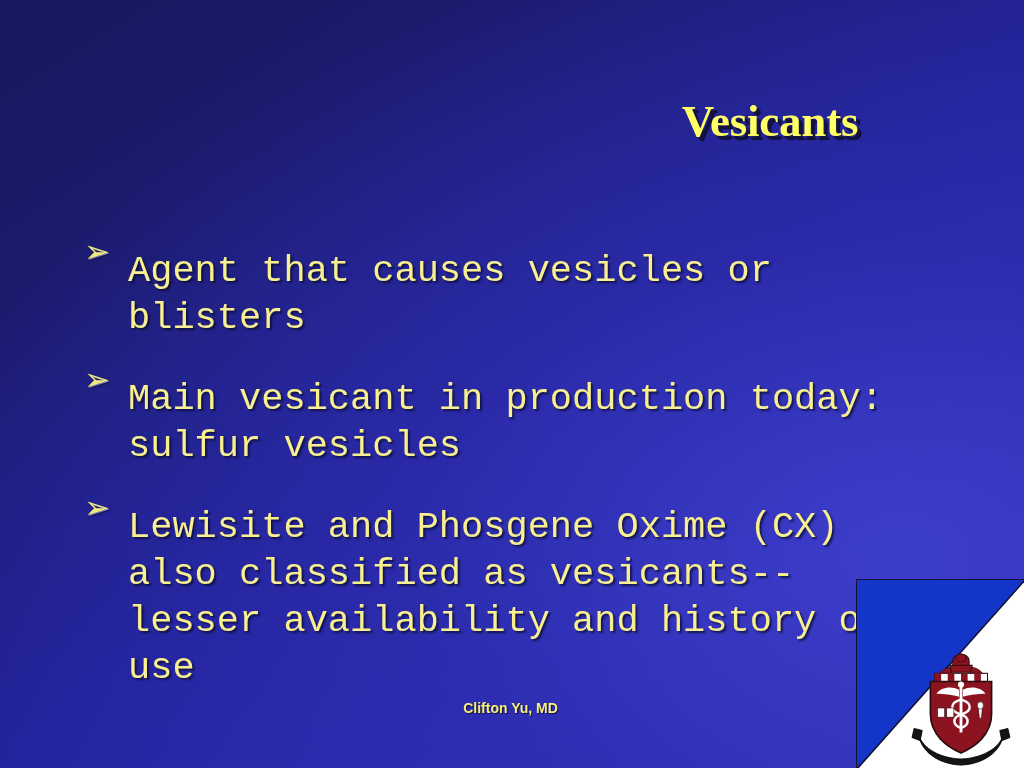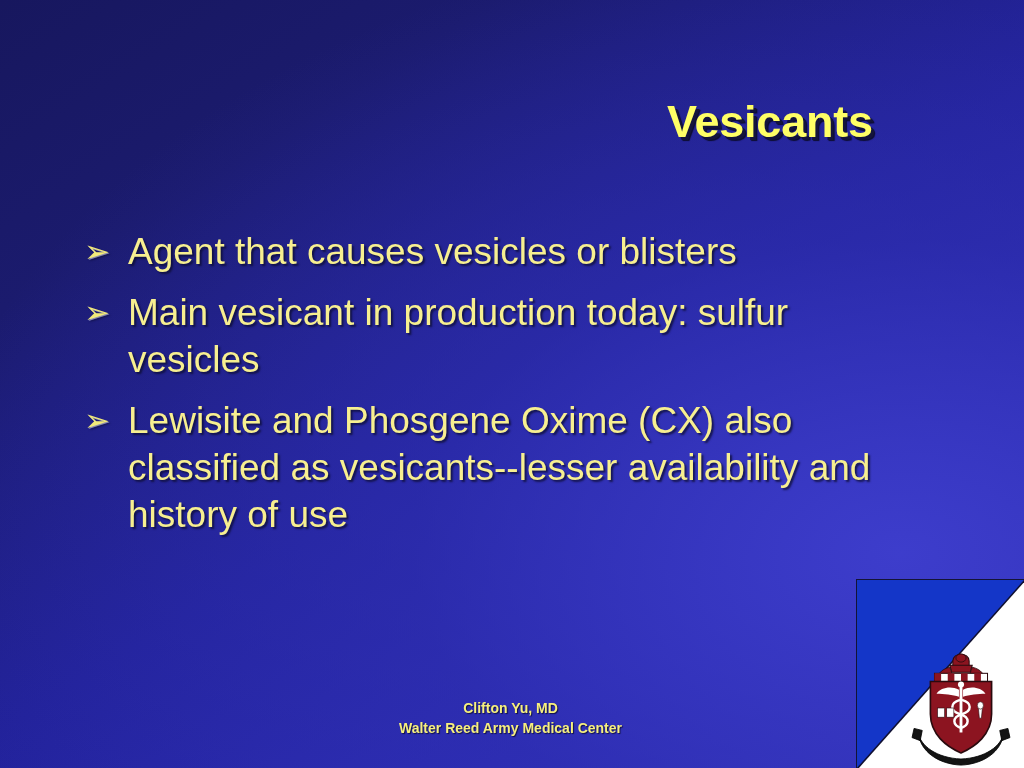--- a/index.html
+++ b/index.html
@@ -28,21 +28,21 @@
         #3333bb 100%);
   }
 
   
   #title {
     position: absolute;
     left: 560px;
     top: 98px;
     width: 420px;
     text-align: center;
-    font-family: Liberation Sans, sans-serif;
+    font-family: Liberation Serif, serif;
     font-weight: bold;
     font-size: 45px;
     line-height: 1.05;
     letter-spacing: -0.2px;
     color: #ffff66;
     text-shadow:
       3px 3px 0 #14143c,
       4px 4px 1px rgba(8,8,30,0.85);
     white-space: nowrap;
   }
@@ -67,21 +67,22 @@
     color: #f2ea7a;
     text-shadow: 1px 1px 0 rgba(235,235,255,0.55), 2px 2px 2px rgba(10,10,40,0.6);
     font-family: "DejaVu Sans", "Liberation Sans", sans-serif;
   }
   .bullet-text {
     flex: 1 1 auto;
     font-size: 37px;
     line-height: 47px;
     color: #f7ef90;
     text-shadow: 2px 2px 2px rgba(12,12,45,0.75);
-    font-family: Liberation Sans, sans-serif;
+    font-family: Liberation Mono, monospace;
+    margin-top: 20px;
   }
 
   
   #footer {
     position: absolute;
     left: 0;
     right: 0;
     top: 698px;
     text-align: center;
     font-family: "Liberation Sans", "DejaVu Sans", sans-serif;
@@ -129,21 +130,20 @@
 
     <div class="bullet-row">
       <span class="bullet-marker">➢</span>
       <span class="bullet-text">Lewisite and Phosgene Oxime (CX) also classified as vesicants--lesser availability and history of use</span>
     </div>
 
   </div>
 
   <div id="footer">
     <span class="fline">Clifton Yu, MD</span>
-    <span class="fline">Walter Reed Army Medical Center</span>
   </div>
 
   <div id="logo">
     <svg viewBox="0 0 168 189" xmlns="http://www.w3.org/2000/svg">
 
       <rect x="0" y="0" width="168" height="189" fill="#ffffff"></rect>
 
       <polygon points="0,0 168,0 0,189" fill="#1436c8"></polygon>
 
       <line x1="168" y1="0" x2="0" y2="189" stroke="#101030" stroke-width="1.6"></line>

